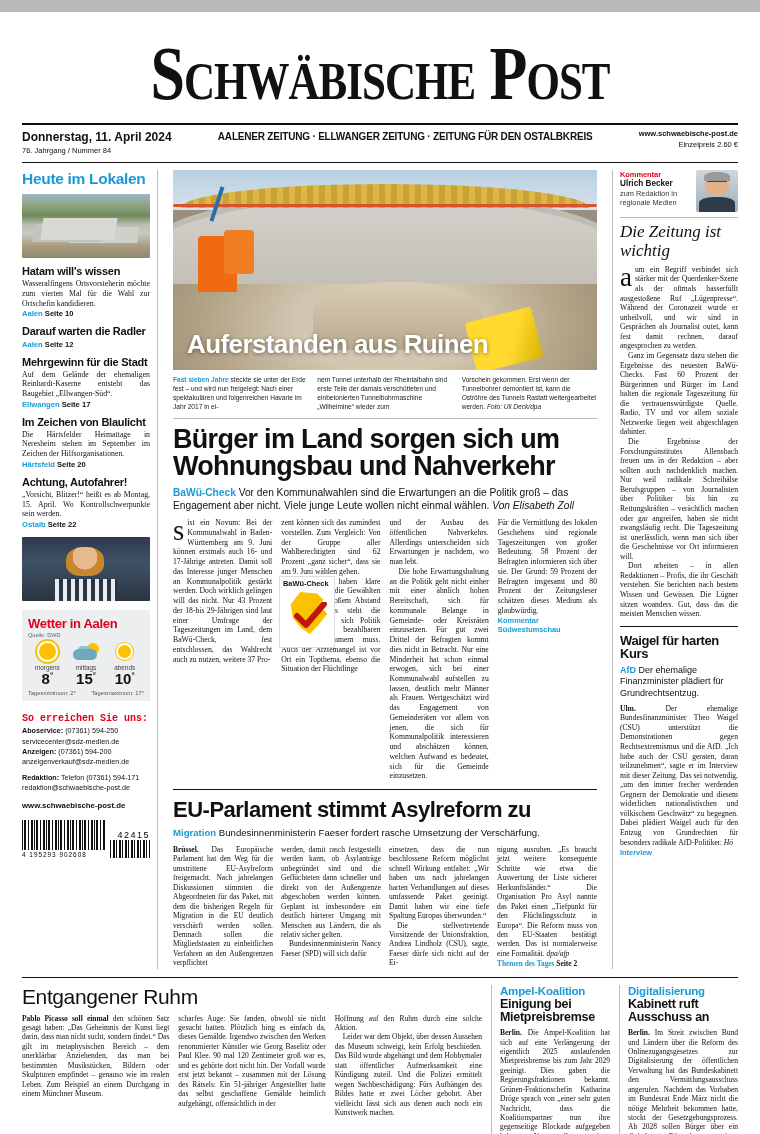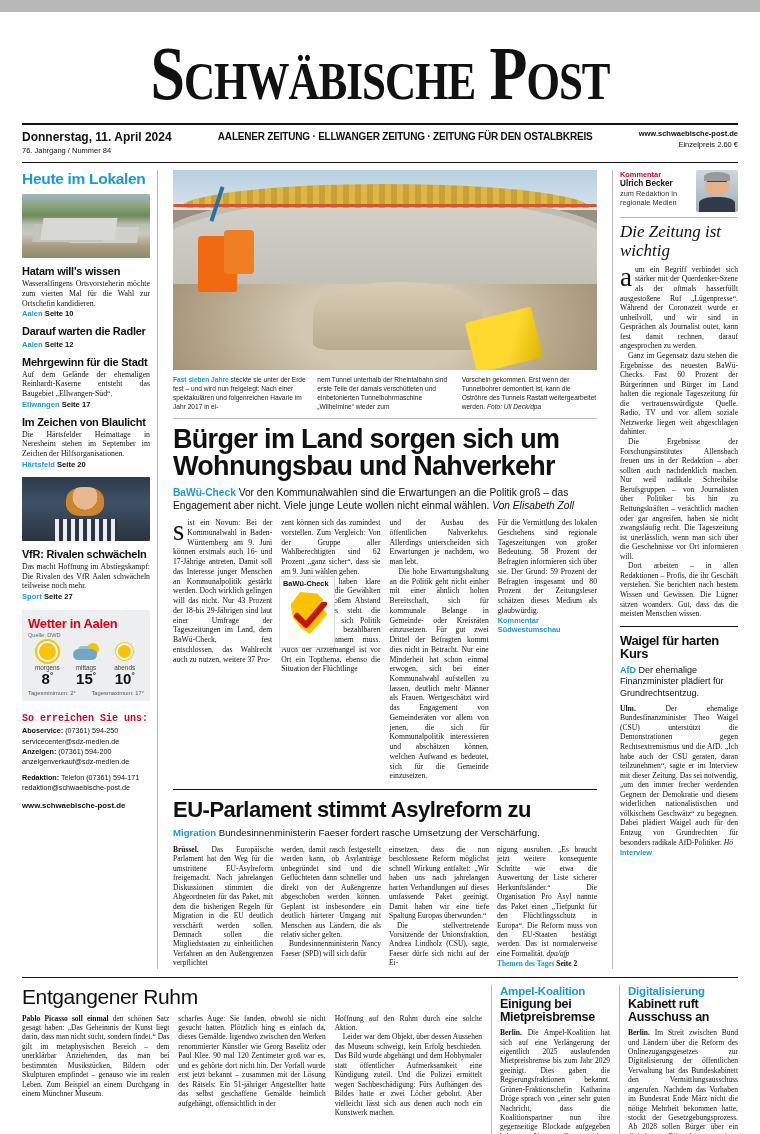--- a/index.html
+++ b/index.html
@@ -236,31 +236,31 @@
 
       <div class="item">
         <h3>Im Zeichen von Blaulicht</h3>
         <p>Die Härtsfelder Heimattage in Neresheim stehen im September im Zeichen der Hilfsorganisationen.</p>
         <div class="ref">
           <span class="rubric">Härtsfeld</span>
           <span class="pg">Seite 20</span>
         </div>
       </div>
 
+      <div class="item">
+        <h3>Achtung, Autofahrer!</h3>
+        <p>„Vorsicht, Blitzer!“ heißt es ab Montag, 15. April. Wo Kontrollschwerpunkte sein werden.</p>
+        <div class="ref">
+          <span class="rubric">Ostalb</span>
+          <span class="pg">Seite 22</span>
+        </div>
+      </div>
 
       <div style="margin-top:8px" class="ph player"></div>
 
-      <div class="item">
-        <h3>VfR: Rivalen schwächeln</h3>
-        <p>Das macht Hoffnung im Abstiegskampf: Die Rivalen des VfR Aalen schwächeln teilweise noch mehr.</p>
-        <div class="ref">
-          <span class="rubric">Sport</span>
-          <span class="pg">Seite 27</span>
-        </div>
-      </div>
 
 
       <div class="weather">
         <h4>Wetter in Aalen</h4>
         <div class="src">Quelle: DWD</div>
         <div class="wrow">
           <div class="wcell">
             <div class="wicon">
                 <div class="sun"></div>
               </div>
@@ -305,35 +305,46 @@
         </div>
         <div>anzeigenverkauf@sdz-medien.de</div>
         <div style="margin-top:6px">
           <b>Redaktion:</b>
           <span>Telefon (07361) 594-171</span>
         </div>
         <div>redaktion@schwaebische-post.de</div>
         <div class="web">www.schwaebische-post.de</div>
       </div>
 
+      <div class="barcode">
+        <div style="flex:1">
+          <div class="bars"></div>
+          <div class="bcnum">4  195293  902608</div>
+        </div>
+        <div>
+          <div class="bcnum2">42415</div>
+          <div class="bars2"></div>
+        </div>
+      </div>
     </div>
 
     <div class="col-main">
 
       <div class="hero">
         <div class="sky"></div>
         <div class="pit2"></div>
         <div class="wall"></div>
         <div class="deck"></div>
         <div class="rail"></div>
         <div class="tbm"></div>
         <div class="exc"></div>
         <div class="worker"></div>
         <div class="worker2"></div>
         <div class="crane"></div>
+        <div class="hero-title">Auferstanden aus Ruinen</div>
       </div>
 
       <div class="cap">
         <div>
           <b>Fast sieben Jahre</b><span> steckte sie unter der Erde fest – und wird nun freigelegt: Nach einer spektakulären und folgenreichen Havarie im Jahr 2017 in ei-</span>
         </div>
         <div>nem Tunnel unterhalb der Rheintalbahn sind erste Teile der damals verschütteten und einbetonierten Tunnelbohrmaschine „Wilhelmine“ wieder zum</div>
         <div>
           <span>Vorschein gekommen. Erst wenn der Tunnelbohrer demontiert ist, kann die Oströhre des Tunnels Rastatt weitergearbeitet werden.</span> <i>Foto: Uli Deck/dpa</i>
         </div>

